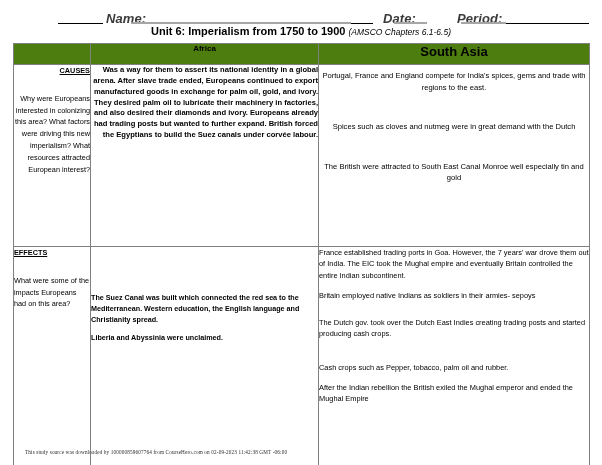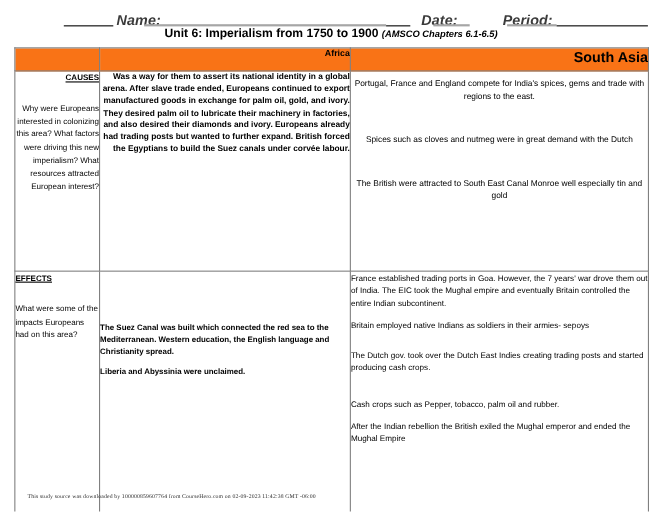--- a/index.html
+++ b/index.html
@@ -52,21 +52,21 @@
     left: 0;
     top: 25px;
     width: 602px;
     text-align: center;
     font-size: 11px;
     font-weight: bold;
     white-space: nowrap;
   }
   .doc-title .sub {
     font-size: 8.5px;
-    font-weight: bold;
+    font-weight: normal;
     font-style: italic;
   }
 
   
   table.grid {
     position: absolute;
     left: 13px;
     top: 43px;
     width: 576px;
     border-collapse: collapse;
@@ -75,23 +75,23 @@
   table.grid td, table.grid th {
     border: 1px solid #808080;
     vertical-align: top;
     padding: 0;
   }
   .col-q  { width: 77px; }
   .col-af { width: 228px; }
   .col-sa { width: 271px; }
 
   thead td {
-    background: #f97316;
+    background: #4d7c0f;
     height: 20px;
-    text-align: right;
+    text-align: center;
     vertical-align: middle;
   }
   .hdr-africa {
     font-size: 8px;
     font-weight: bold;
   }
   .hdr-southasia {
     font-size: 13px;
     font-weight: bold;
   }

